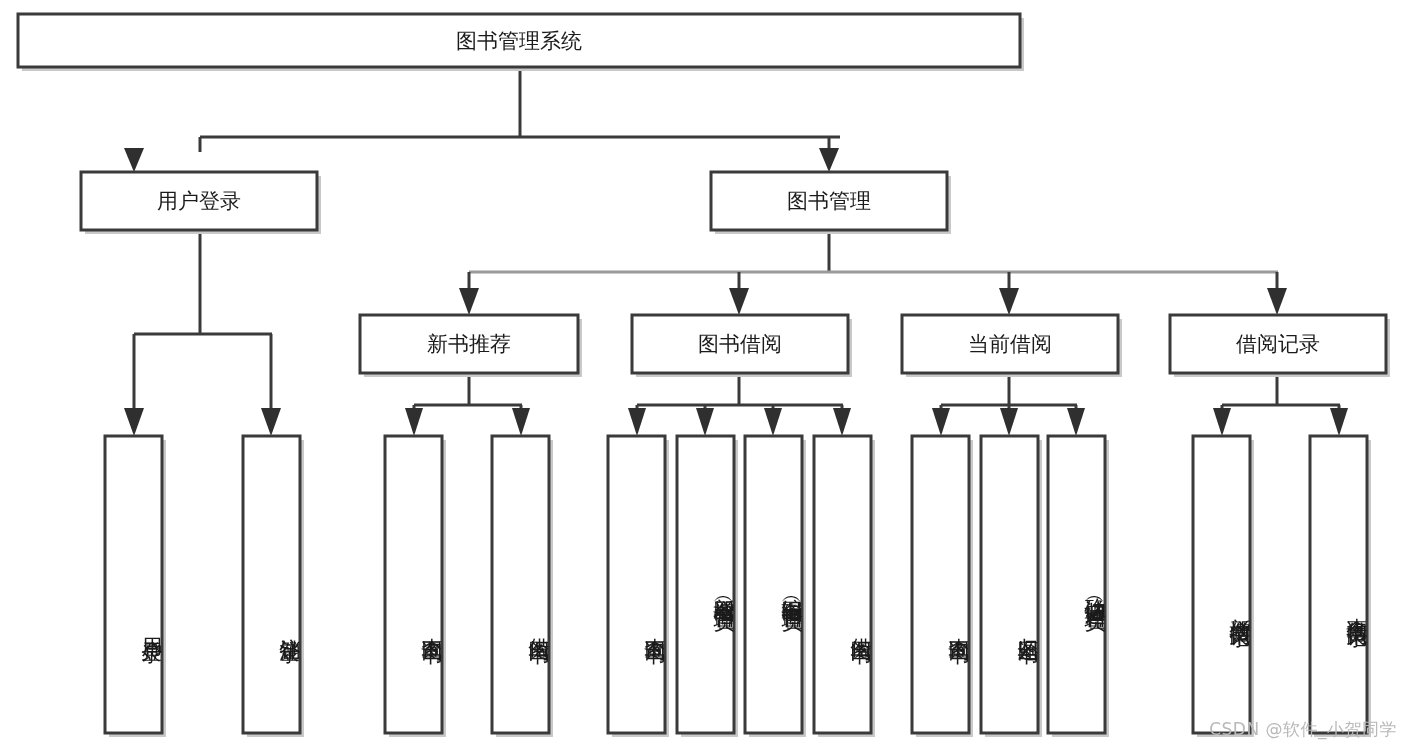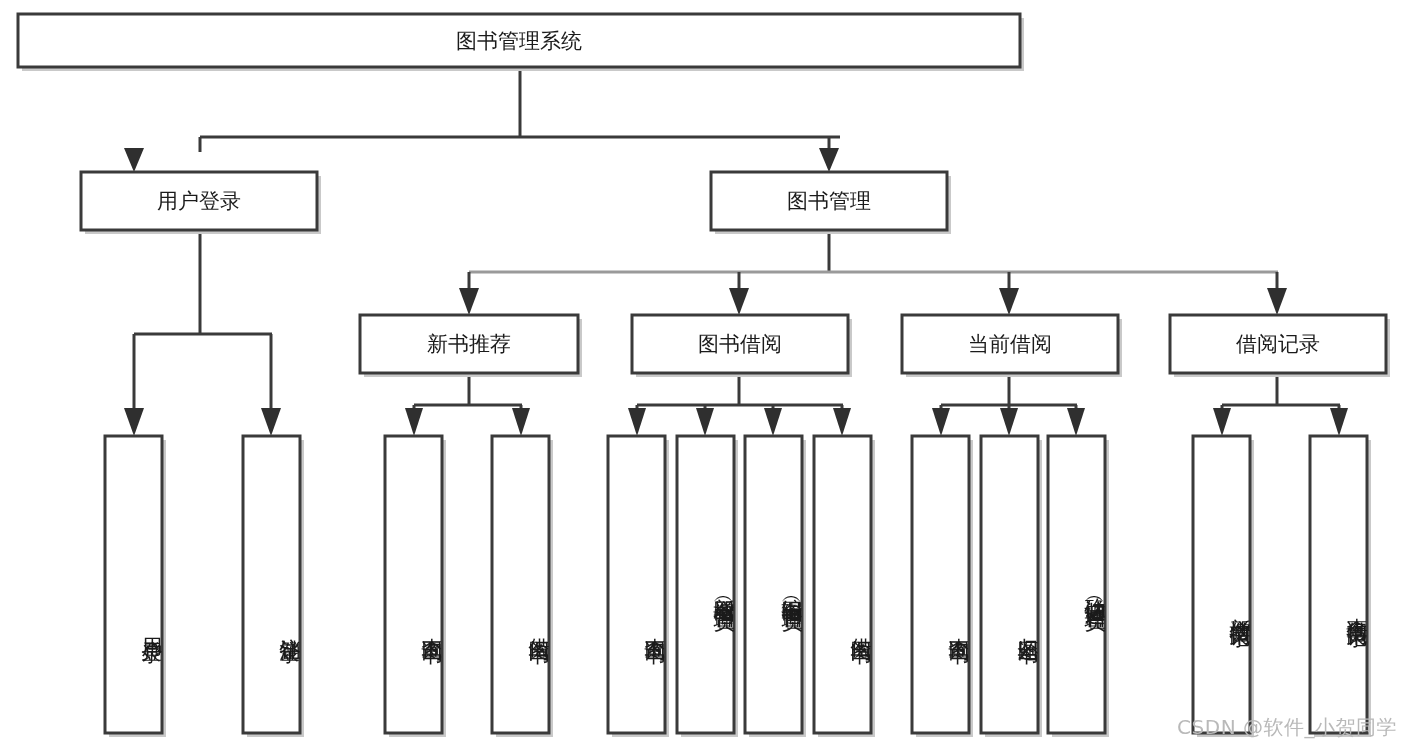--- a/index.html
+++ b/index.html
@@ -70,21 +70,21 @@
     display: flex;
     align-items: flex-start;
     justify-content: center;
     pointer-events: none;
   }
   .watermark {
     position: absolute;
     right: 8px;
     bottom: 6px;
     font-family: "DejaVu Sans", "Liberation Sans", sans-serif;
-    font-size: 20px;
+    font-size: 17px;
     color: #b9b9b9;
     letter-spacing: 0.5px;
     white-space: nowrap;
   }
 </style>
 </head>
 <body>
 
 <div id="diagram-root">
 

